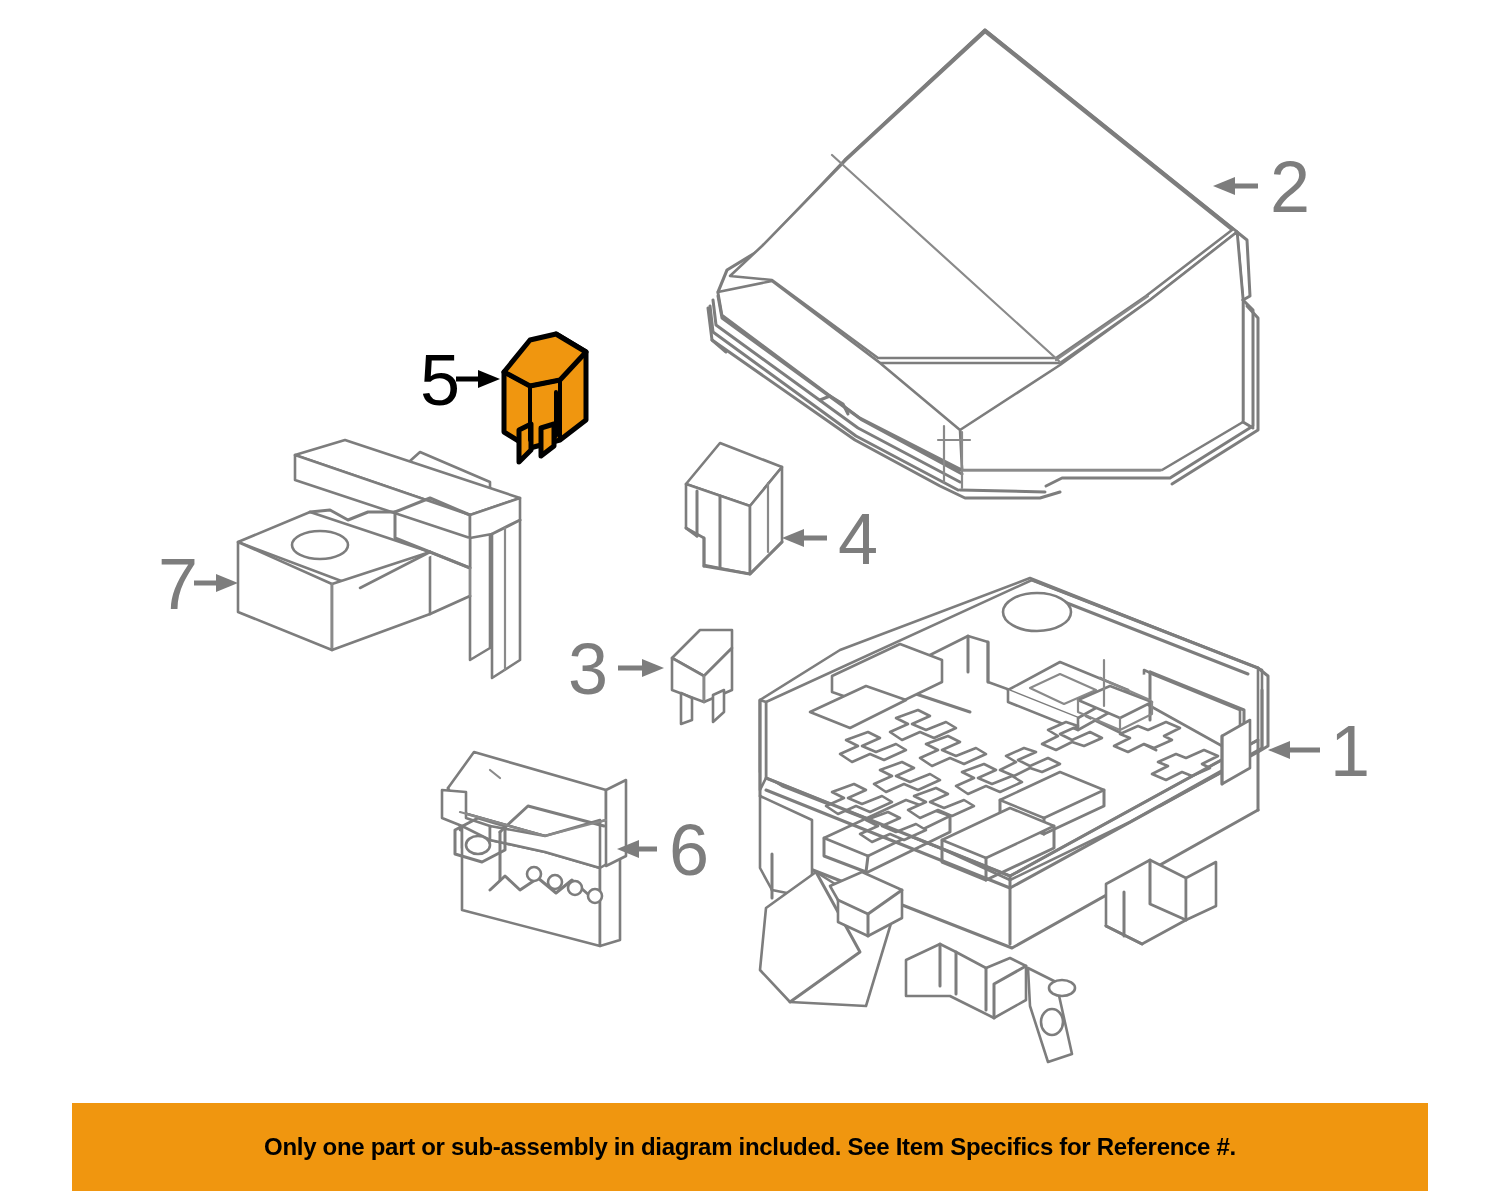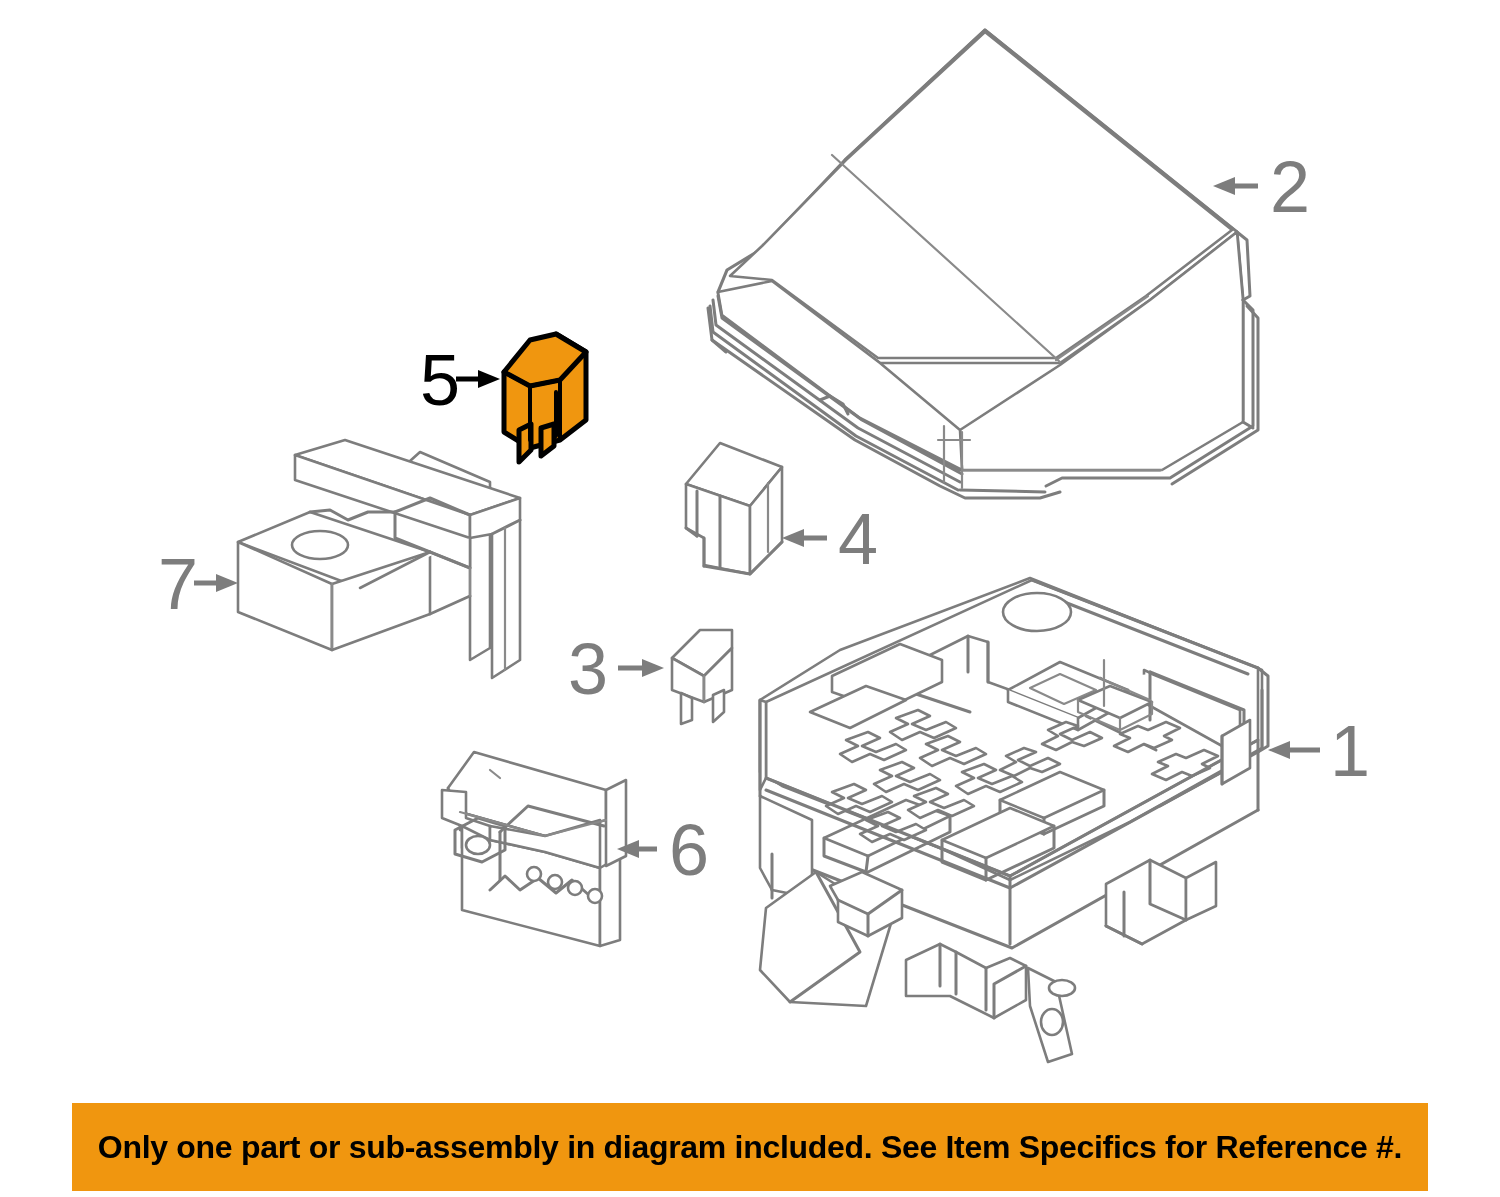--- a/index.html
+++ b/index.html
@@ -35,21 +35,21 @@
     display: flex;
     flex-direction: column;
     align-items: center;
     justify-content: center;
     box-sizing: border-box;
   }
   .banner-line {
     color: #000000;
     font-family: "Liberation Sans", sans-serif;
     font-weight: bold;
-    font-size: 32px;
+    font-size: 24px;
     line-height: 1.45;
     letter-spacing: -0.3px;
     white-space: nowrap;
     text-align: right;
   }
 </style>
 </head>
 <body>
 
 <div id="page">

